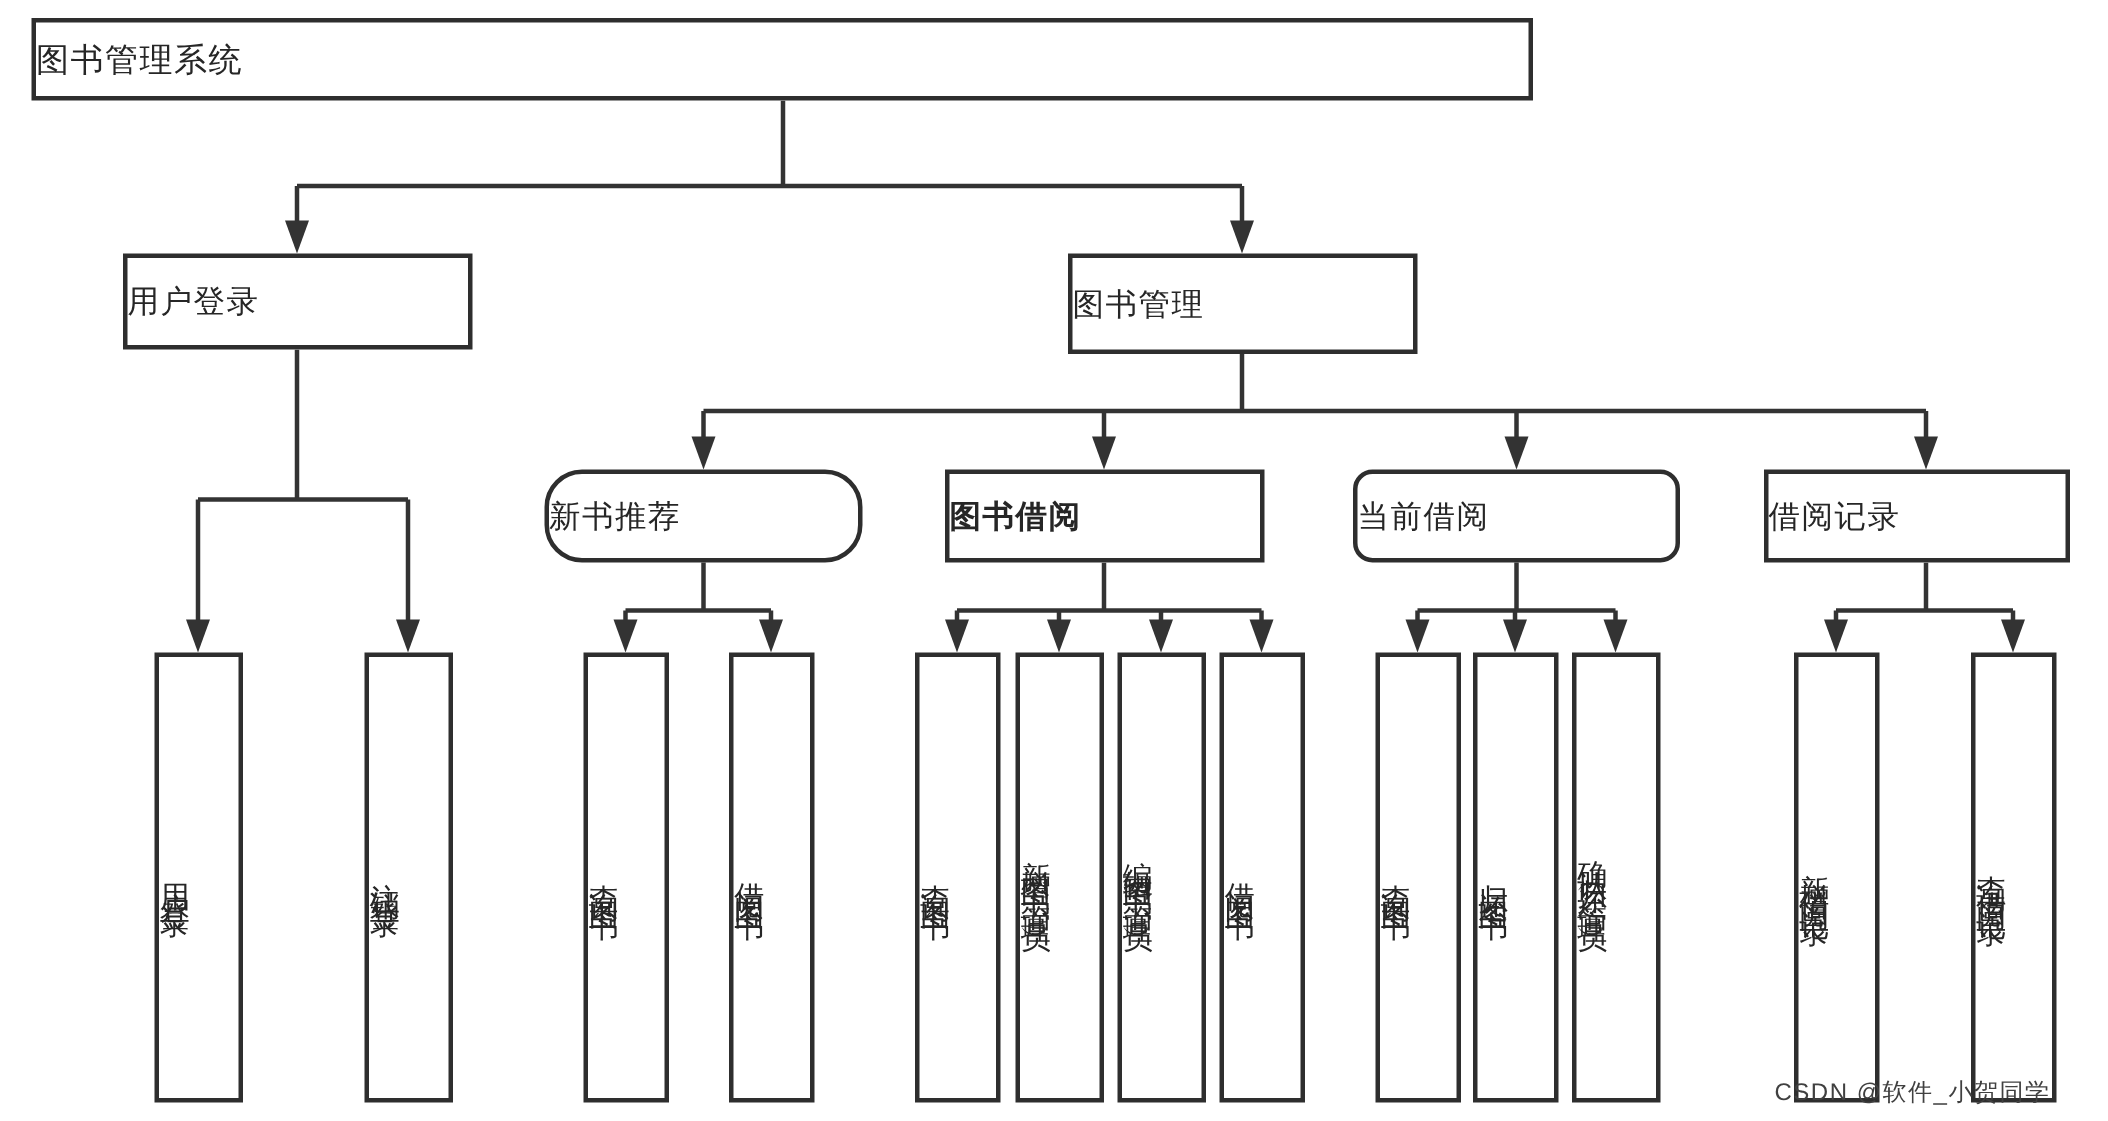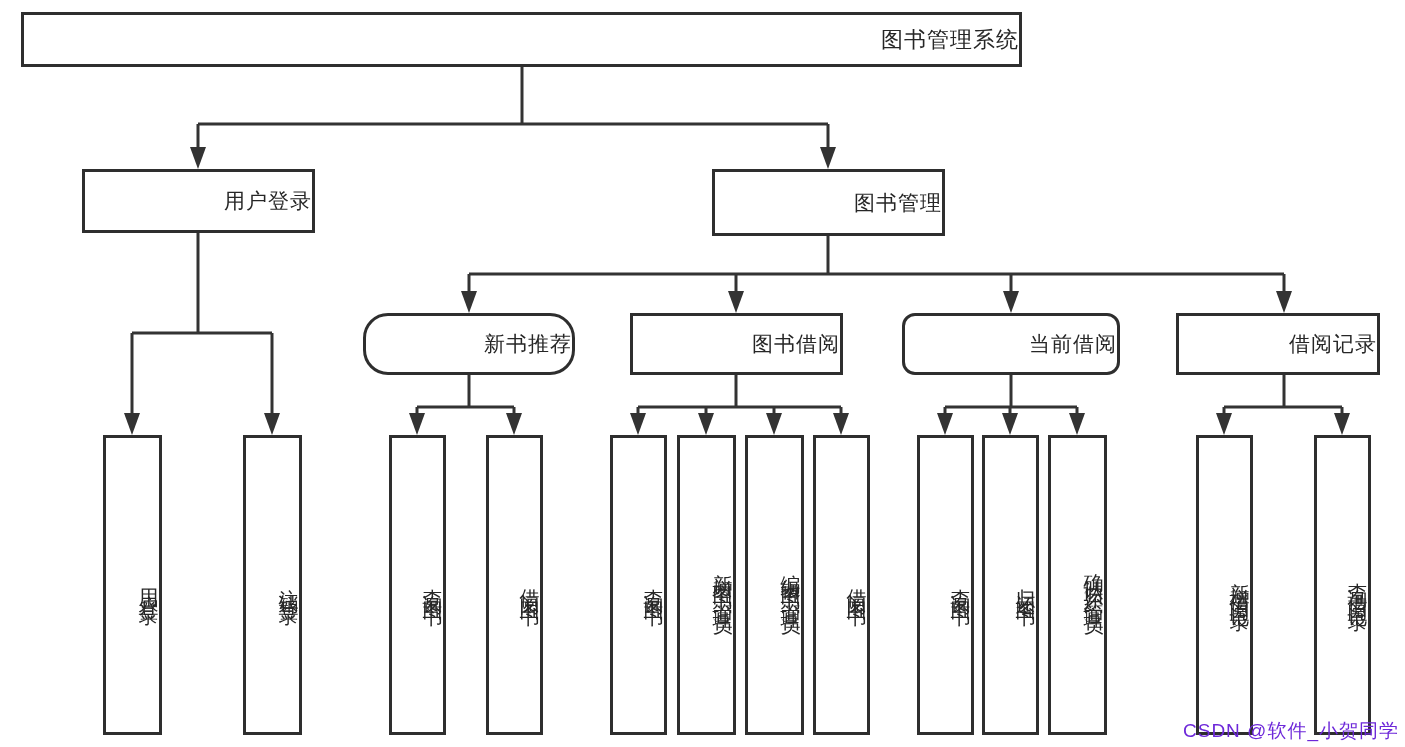--- a/index.html
+++ b/index.html
@@ -9,39 +9,39 @@
     background:#ffffff;
     font-family:"Liberation Sans","DejaVu Sans",sans-serif;
     overflow:hidden;
   }
   .connectors{position:absolute;left:0;top:0;z-index:0;}
   .node{
     position:absolute;
     box-sizing:border-box;
     background:#ffffff;
     border:3px solid #2e2e2e;
-    display:flex;align-items:center;justify-content:flex-end;
+    display:flex;align-items:center;justify-content:flex-start;
     color:#262626;
     z-index:1;
   }
   .node-h{font-size:21px;letter-spacing:1px;}
   .node-root{font-size:22px;letter-spacing:1px;}
   .node-v{font-size:20px;}
   .node-v .vtext{
     writing-mode:vertical-rl;
     letter-spacing:6px;
     line-height:1;
     white-space:nowrap;
   }
   .watermark{
     position:absolute;
     left:1183px;top:718px;
     z-index:3;
-    font-size:19px;
-    color:#6d28d9;
+    font-size:16px;
+    color:#404040;
     letter-spacing:1px;
     white-space:nowrap;
   }
 </style>
 </head>
 <body>
 
 <div class="stage">
 
   <svg class="connectors" width="1405" height="747" viewBox="0 0 1405 747">
@@ -120,21 +120,21 @@
   <div class="node node-h" style="left:82px;top:169px;width:233px;height:64px;">
     <span>用户登录</span>
   </div>
   <div class="node node-h" style="left:712px;top:169px;width:233px;height:67px;">
     <span>图书管理</span>
   </div>
 
   <div class="node node-h" style="left:363px;top:313px;width:212px;height:62px;border-radius:25px;">
     <span>新书推荐</span>
   </div>
-  <div class="node node-h" style="left:630px;top:313px;width:213px;height:62px;">
+  <div class="node node-h" style="left:630px;top:313px;width:213px;height:62px;font-weight:bold;">
     <span>图书借阅</span>
   </div>
   <div class="node node-h" style="left:902px;top:313px;width:218px;height:62px;border-radius:13px;">
     <span>当前借阅</span>
   </div>
   <div class="node node-h" style="left:1176px;top:313px;width:204px;height:62px;">
     <span>借阅记录</span>
   </div>
 
   <div class="node node-v" style="left:103px;top:435px;width:59px;height:300px;">

